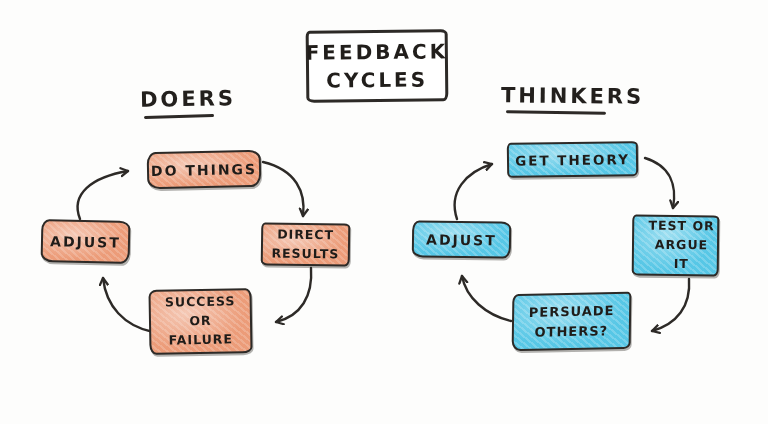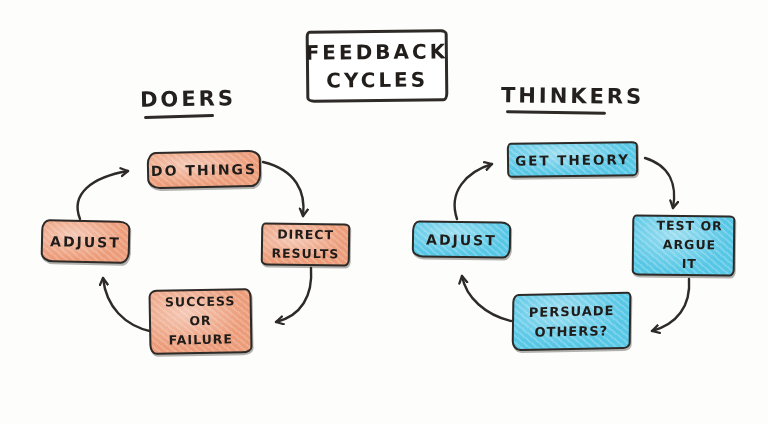--- a/index.html
+++ b/index.html
@@ -84,21 +84,21 @@
     border-radius:8px 6px 10px 7px / 7px 9px 6px 10px;
     transform:rotate(-1deg);}
   .node-adjust-doers{left:41px;top:220px;width:89px;height:43px;
     font-size:14px;letter-spacing:2px;
     border-radius:8px 11px 9px 12px / 11px 8px 12px 9px;
     transform:rotate(1.2deg);}
   .node-get-theory{left:507px;top:142px;width:131px;height:35px;
     font-size:13.5px;letter-spacing:2px;
     border-radius:4px 6px 5px 6px / 6px 4px 6px 5px;
     transform:rotate(-0.8deg);}
-  .node-test{left:632px;top:215px;width:103px;height:61px;
+  .node-test{left:632px;top:215px;width:87px;height:61px;
     font-size:12.5px;letter-spacing:1px;line-height:1.5;
     border-radius:4px 6px 5px 7px / 6px 4px 7px 5px;
     transform:rotate(0.6deg);padding-left:12px;}
   .node-persuade{left:512px;top:293px;width:119px;height:57px;
     font-size:13px;letter-spacing:1px;line-height:1.5;
     border-radius:6px 4px 7px 9px / 8px 5px 6px 10px;
     transform:rotate(-1.2deg) skewX(-2deg);}
   .node-adjust-thinkers{left:412px;top:221px;width:99px;height:37px;
     font-size:14px;letter-spacing:2px;
     border-radius:7px 10px 8px 11px / 10px 7px 11px 8px;

